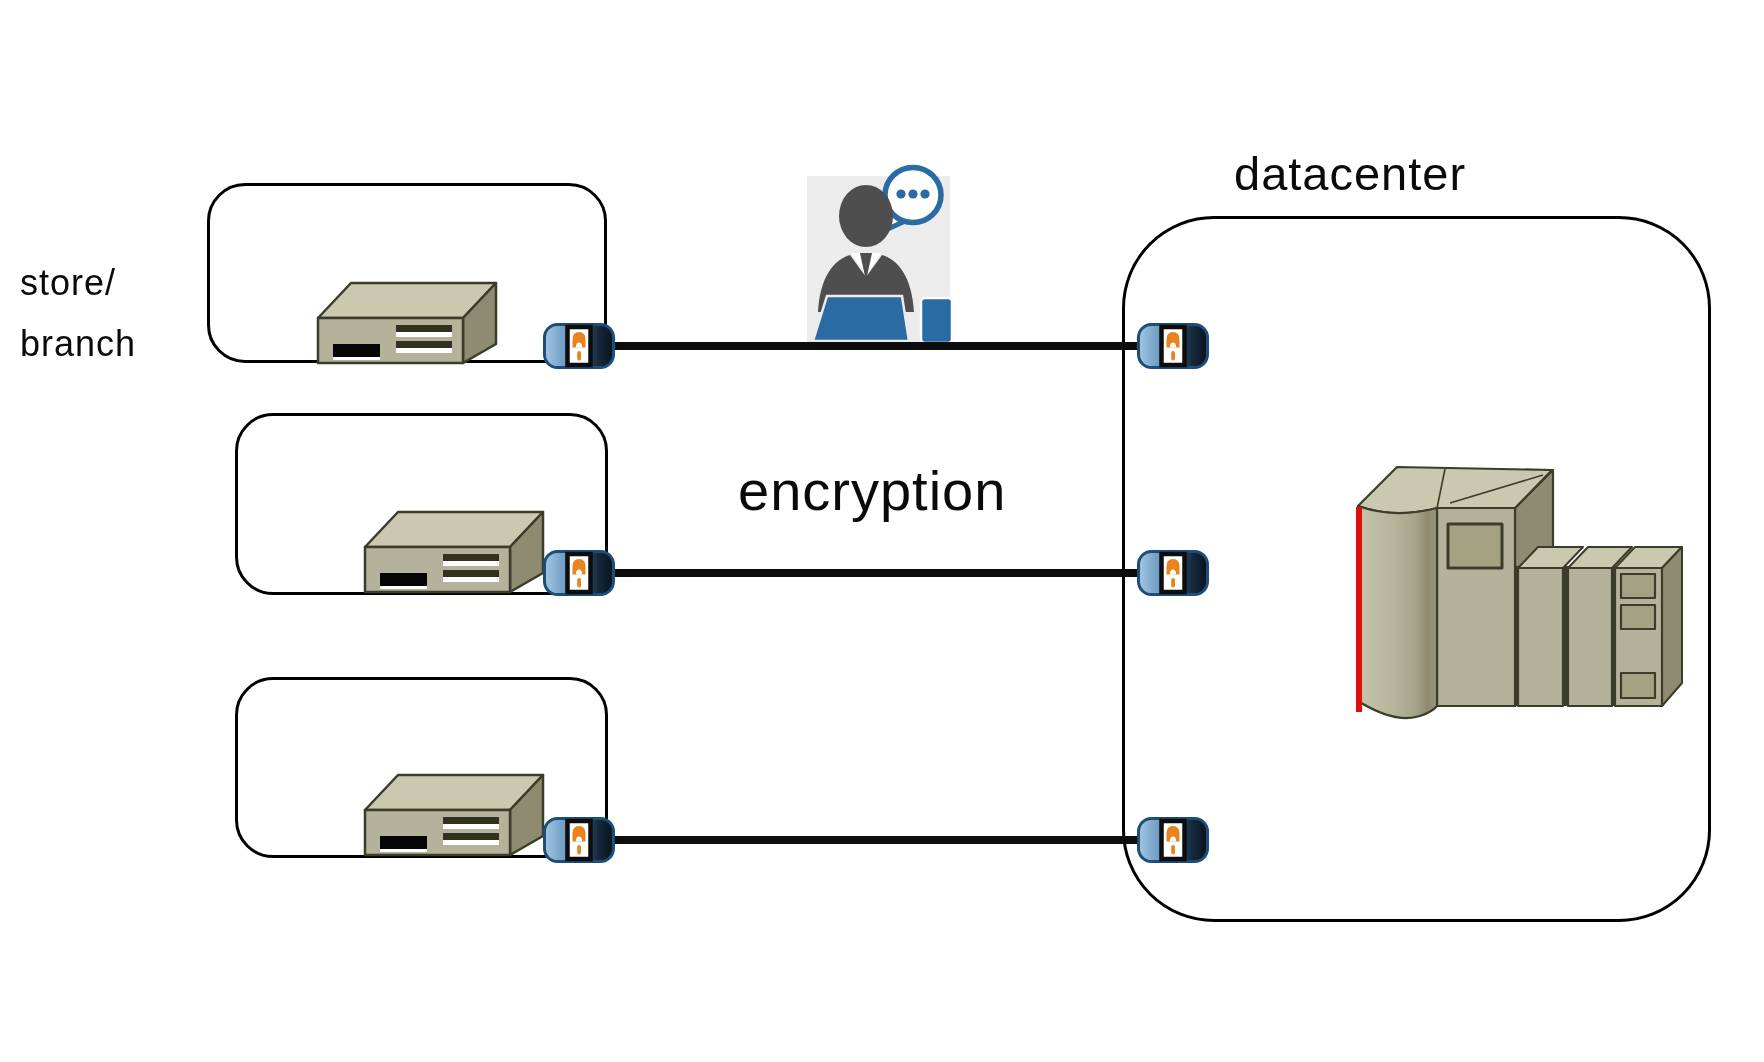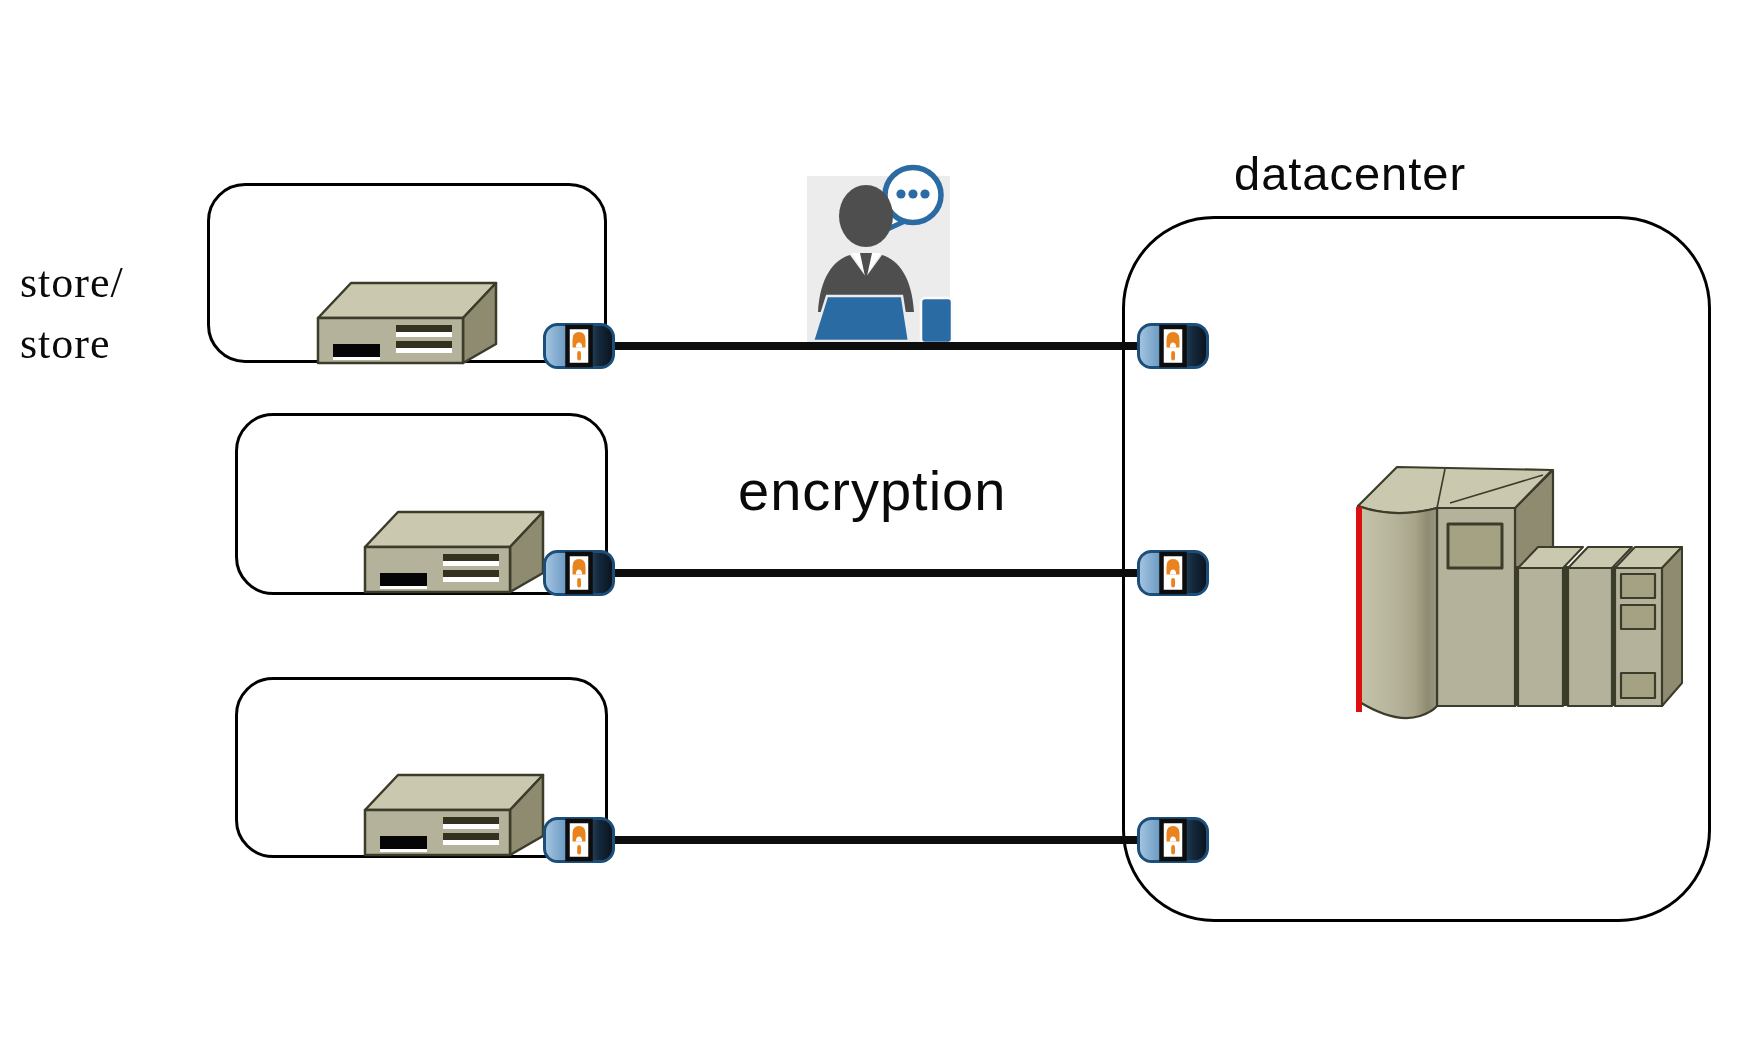--- a/index.html
+++ b/index.html
@@ -11,21 +11,21 @@
     position:absolute;background:#ffffff;border:3.5px solid #000;border-radius:38px;box-sizing:border-box;
   }
   .dc-box{
     position:absolute;background:#ffffff;border:3.5px solid #000;border-radius:92px;box-sizing:border-box;
   }
   .link{
     position:absolute;height:8px;background:#0d0d0d;border-radius:2px;
   }
   .abs{position:absolute;}
   .side-label{
-    position:absolute;left:20px;top:252px;font-size:44px;line-height:61px;letter-spacing:1px;font-family:Liberation Serif, serif;
+    position:absolute;left:20px;top:252px;font-size:36px;line-height:61px;letter-spacing:1px;
   }
   .dc-label{
     position:absolute;left:1234px;top:146px;font-size:47px;letter-spacing:1px;
   }
   .enc-label{
     position:absolute;left:738px;top:458px;font-size:56px;letter-spacing:1px;
   }
 </style>
 </head>
 <body>
@@ -64,21 +64,21 @@
         <rect x="78" y="43" width="56" height="7" fill="#32321f" stroke="none"></rect>
         <rect x="78" y="50" width="56" height="5" fill="#ffffff" stroke="none"></rect>
         <rect x="78" y="59" width="56" height="7" fill="#32321f" stroke="none"></rect>
         <rect x="78" y="66" width="56" height="5" fill="#ffffff" stroke="none"></rect>
       </g>
     </defs>
   </svg>
 
   <div class="side-label">
     <div>store/</div>
-    <div>store</div>
+    <div>branch</div>
   </div>
   <div class="dc-label">datacenter</div>
   <div class="enc-label">encryption</div>
 
   <div class="store-box" style="left:207px;top:183px;width:400px;height:180px;"></div>
   <div class="store-box" style="left:235px;top:413px;width:373px;height:182px;"></div>
   <div class="store-box" style="left:235px;top:677px;width:373px;height:181px;"></div>
 
   <div class="dc-box" style="left:1122px;top:216px;width:589px;height:706px;"></div>
 

